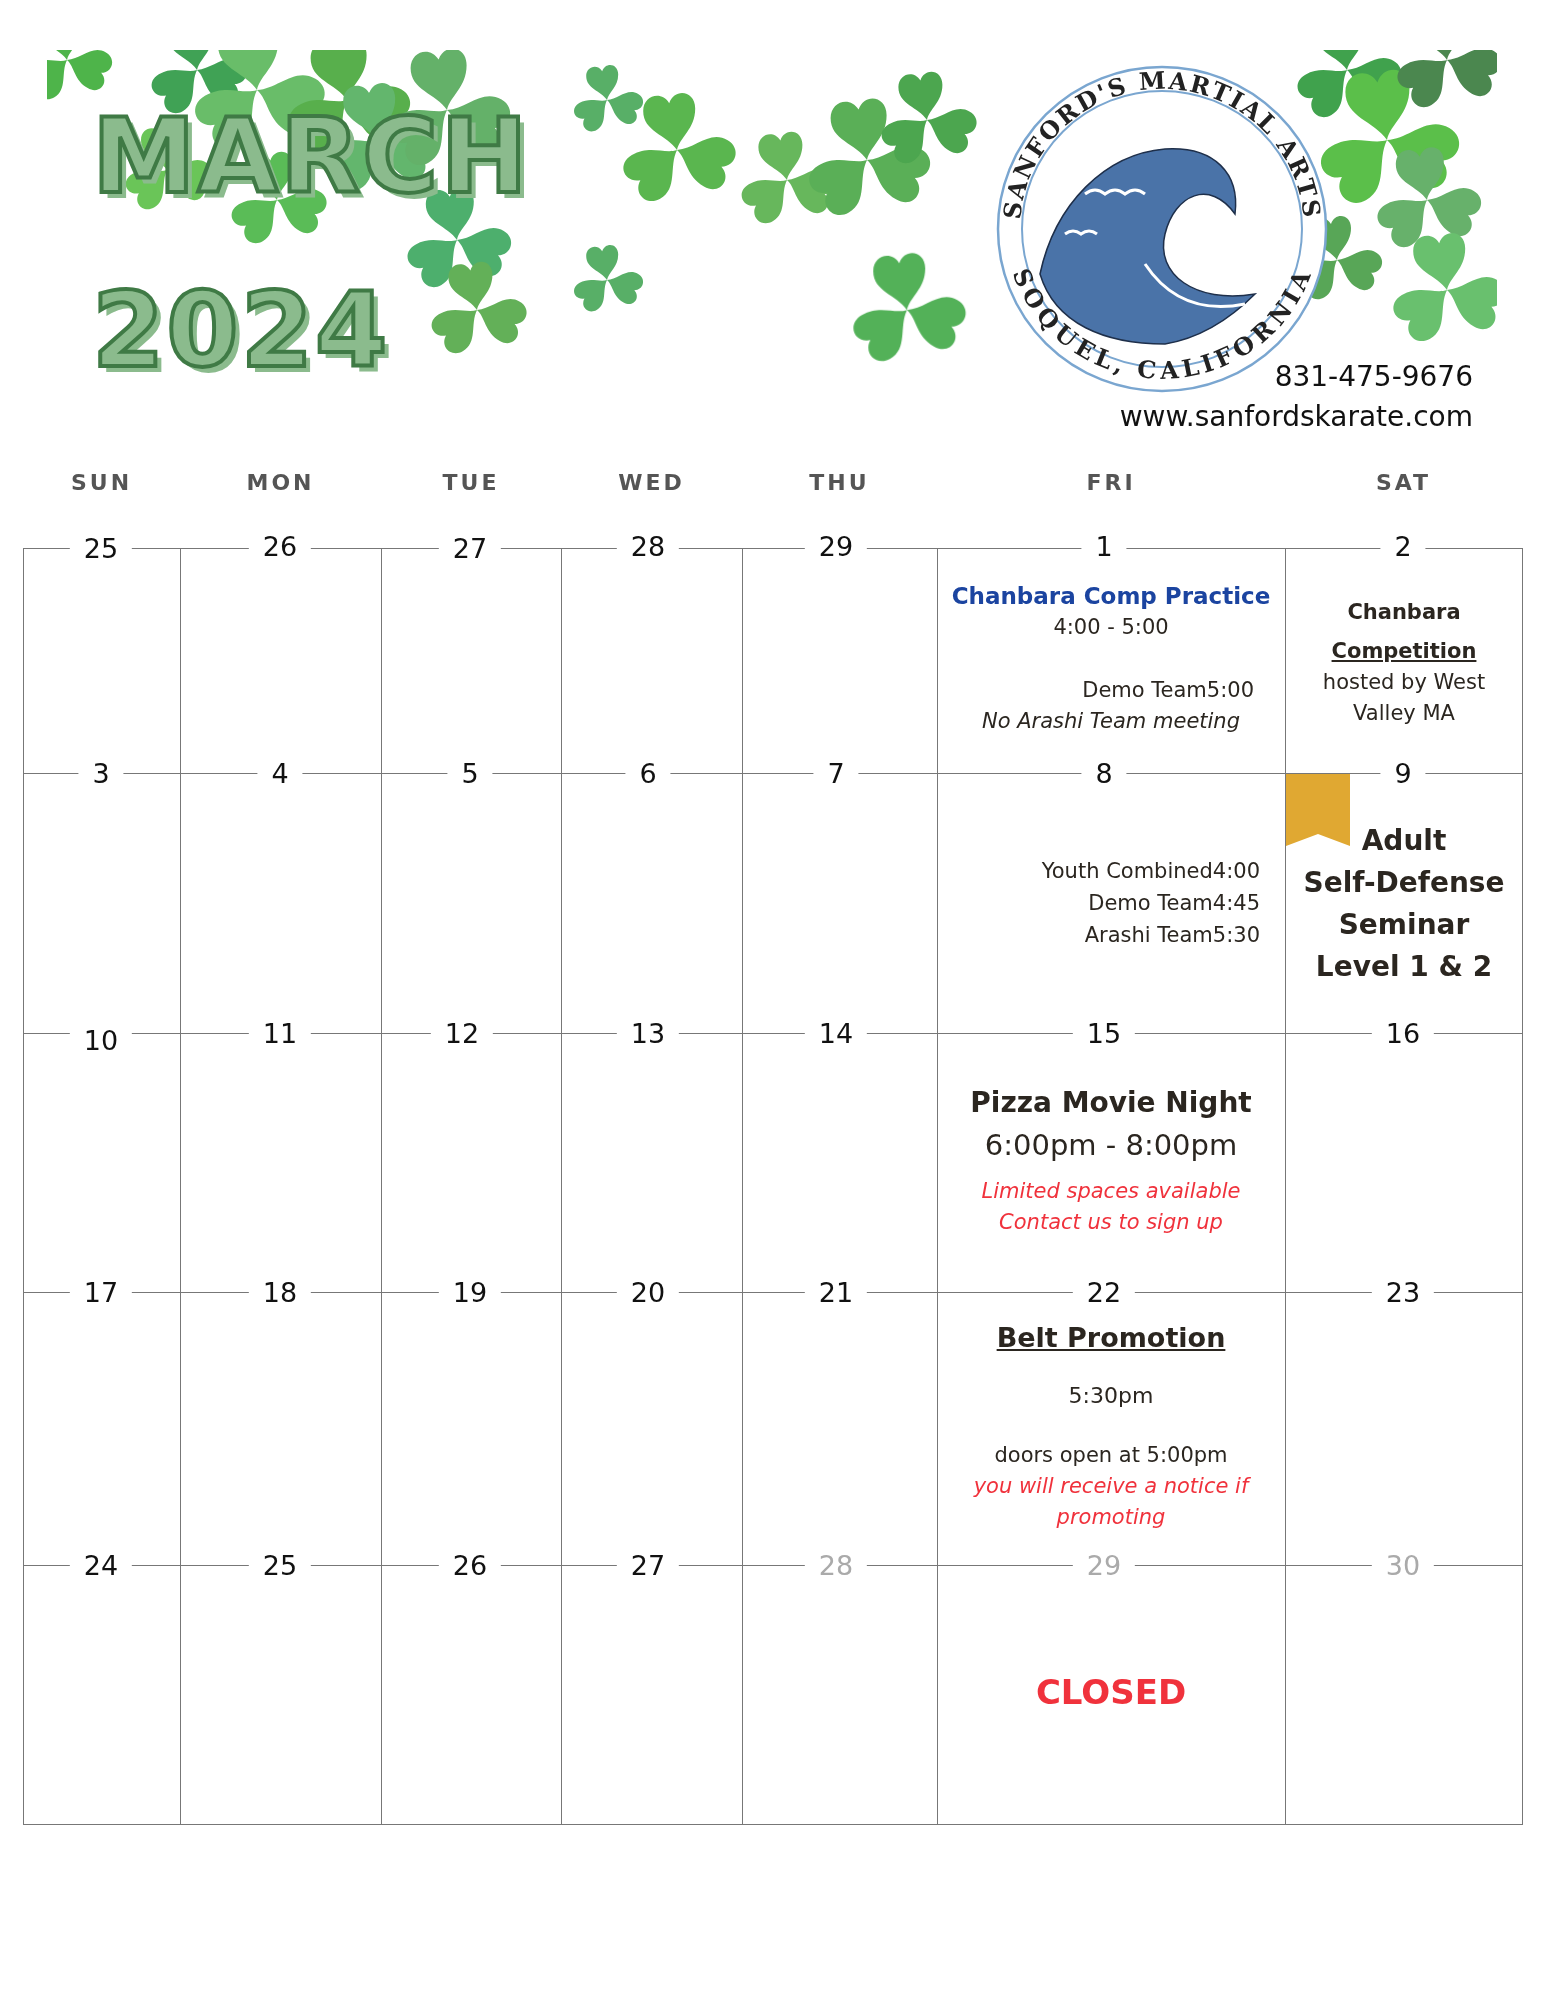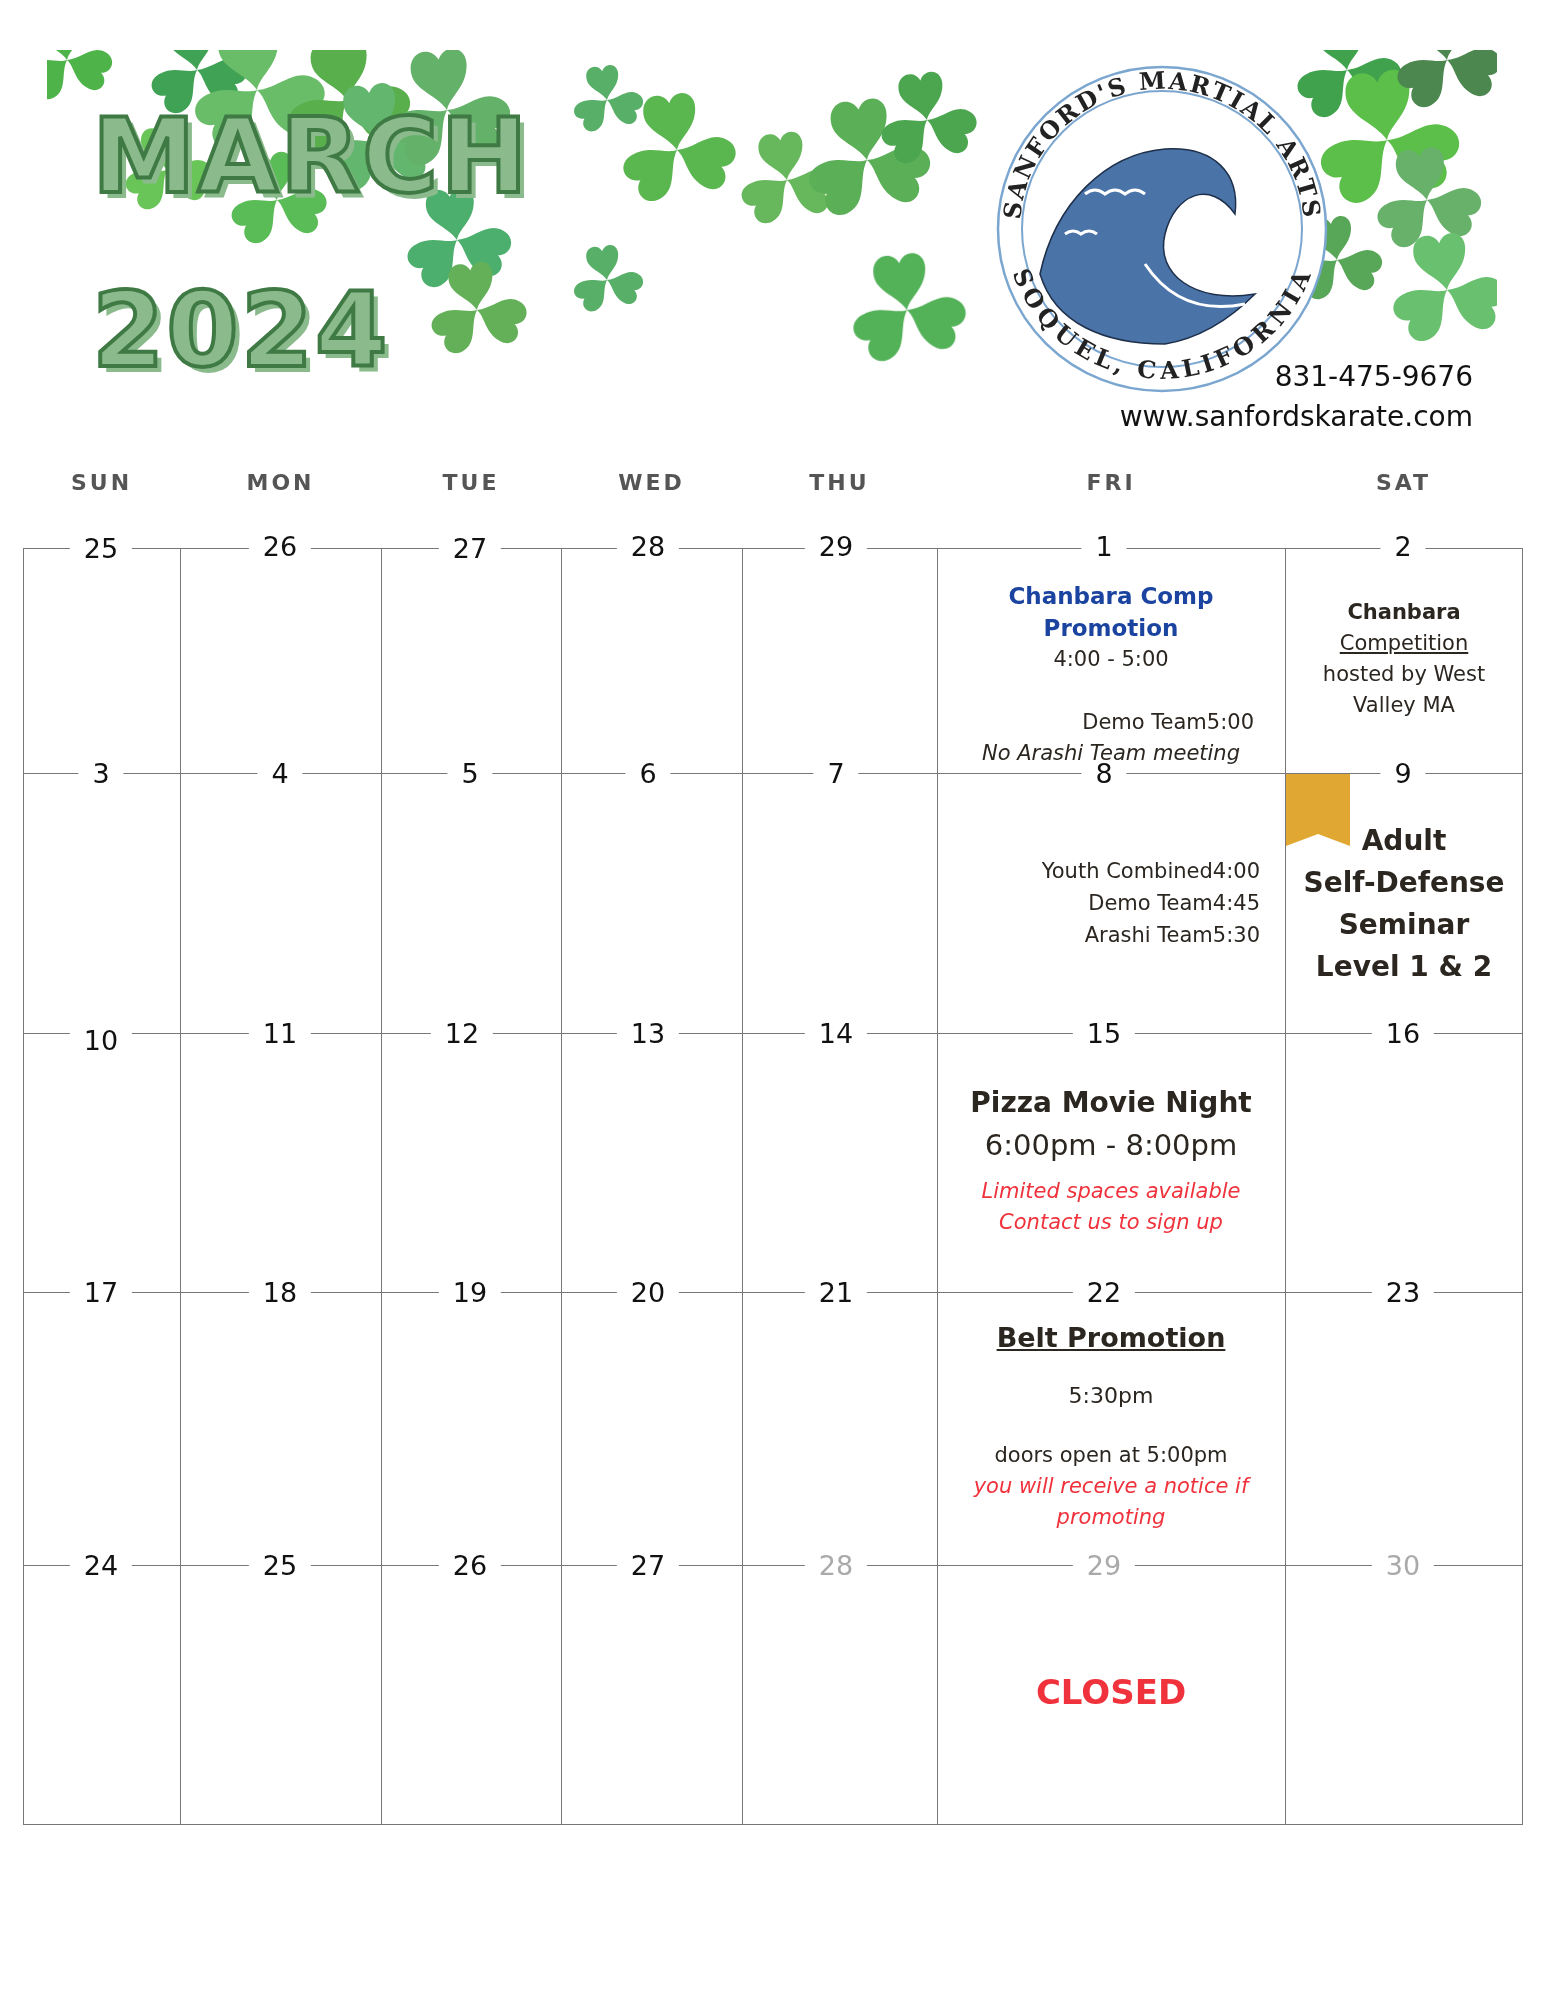--- a/index.html
+++ b/index.html
@@ -146,32 +146,32 @@
 
 <div class="num" style="left:101px;top:1565px;">24</div>
 <div class="num" style="left:280px;top:1565px;">25</div>
 <div class="num" style="left:470px;top:1565px;">26</div>
 <div class="num" style="left:648px;top:1565px;">27</div>
 <div class="num dim" style="left:836px;top:1565px;">28</div>
 <div class="num dim" style="left:1104px;top:1565px;">29</div>
 <div class="num dim" style="left:1403px;top:1565px;">30</div>
 
 <div class="cell-text" style="left:938px;top:580px;width:346px;">
-  <div style="color:#1b44a0;font-weight:bold;font-size:23px;line-height:32px;">Chanbara Comp Promotion</div>
+  <div style="color:#1b44a0;font-weight:bold;font-size:23px;line-height:32px;">Chanbara Comp Practice</div>
   <div style="font-size:21px;line-height:30px;">4:00 - 5:00</div>
   <div class="row2" style="font-size:21px;line-height:32px;margin:32px 30px 0 30px;">
     <span>Demo Team</span>
     <span>5:00</span>
   </div>
   <div style="font-style:italic;font-size:21px;line-height:30px;">No Arashi Team meeting</div>
 </div>
 
 <div class="cell-text" style="left:1286px;top:597px;width:236px;font-size:21px;line-height:31px;">
   <div style="font-weight:bold;">Chanbara</div>
-  <div style="font-weight:normal;text-decoration:underline;">Competition</div>
+  <div style="font-weight:bold;text-decoration:underline;margin-top:8px;">Competition</div>
   <div>hosted by West</div>
   <div>Valley MA</div>
 </div>
 
 <div class="abs" style="left:960px;top:855px;width:300px;font-family:'DejaVu Sans',sans-serif;font-size:21px;line-height:32px;">
   <div class="row2">
       <span>Youth Combined</span>
       <span>4:00</span>
     </div>
   <div class="row2">

